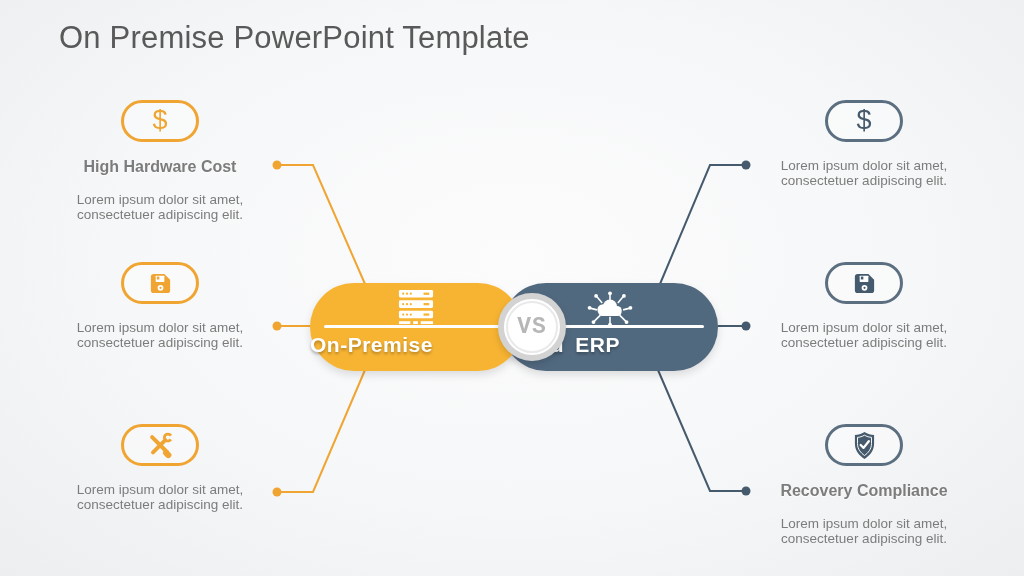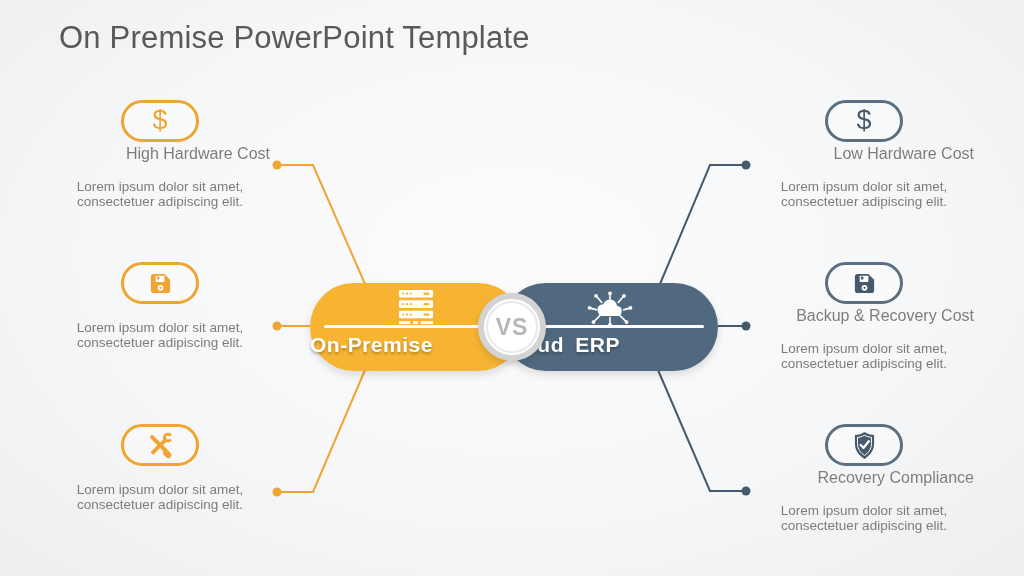--- a/index.html
+++ b/index.html
@@ -27,45 +27,45 @@
     box-sizing:border-box;width:78px;height:42px;margin:0 auto;
     border:3px solid;border-radius:23px;
     display:flex;align-items:center;justify-content:center;
     background:rgba(255,255,255,.35);
   }
   .stadium.yellow{border-color:var(--accent-yellow);color:var(--accent-yellow);}
   .stadium.slate{border-color:var(--slate-border);color:var(--slate-dark);}
   .dollar{font-size:27px;font-weight:500;line-height:1;transform:translateY(-1px);}
 
   .feature-title{
-    margin:2px 0 0 0;font-size:16px;font-weight:400;line-height:19px;
-    color:var(--text-gray);text-shadow:0 1px 1px rgba(255,255,255,.9);text-align:right;
+    margin:15px 0 0 0;font-size:16px;font-weight:700;line-height:19px;
+    color:var(--text-gray);text-shadow:0 1px 1px rgba(255,255,255,.9);
   }
   .feature-desc{
     margin:16px 0 0 0;font-size:13.5px;line-height:15px;color:var(--text-gray);
   }
 
   .pill{position:absolute;top:283px;height:88px;border-radius:44px;box-shadow:0 4px 8px rgba(0,0,0,.12);}
   .pill-yellow{left:310px;width:212px;background:var(--pill-yellow);z-index:2;}
   .pill-slate{left:502px;width:216px;background:var(--pill-slate);z-index:1;}
   .pill-line{position:absolute;top:42px;height:3px;background:#fff;border-radius:2px;}
   .pill-yellow .pill-line{left:14px;right:0;}
   .pill-slate .pill-line{left:0;right:14px;}
   .pill-icon{position:absolute;top:6px;left:50%;transform:translateX(-50%);}
   .pill-label{
     position:absolute;top:50px;left:0;width:100%;text-align:left;
     font-size:21px;font-weight:700;color:#fff;letter-spacing:.5px;word-spacing:5px;
     text-shadow:0 2px 3px rgba(0,0,0,.3);
   }
 
   .vs-circle{
-    position:absolute;box-sizing:border-box;left:478px;top:293px;width:68px;height:68px;
+    position:absolute;box-sizing:border-box;left:498px;top:293px;width:68px;height:68px;
     border-radius:50%;background:#fff;border:6px solid var(--vs-ring);z-index:3;
     box-shadow:0 3px 7px rgba(0,0,0,.15);
-    display:flex;align-items:center;justify-content:center;
+    display:flex;align-items:center;justify-content:center;font-family:Liberation Mono, monospace;
   }
   .vs-circle::before{
     content:"";position:absolute;inset:2px;border-radius:50%;
     border:2px solid #E9E9E9;
   }
   .vs-text{position:relative;font-size:23px;font-weight:800;letter-spacing:1px;color:var(--vs-text);}
 </style>
 </head>
 <body>
 
@@ -128,38 +128,36 @@
     <div class="feature-desc">
       <span>Lorem ipsum dolor sit amet,</span><br>
       <span>consectetuer adipiscing elit.</span>
     </div>
   </div>
 
   <div class="feature f-r1">
     <div class="stadium slate">
       <span class="dollar">$</span>
     </div>
-    <div class="feature-title">Low Hardware Cost</div>
     <div class="feature-desc">
       <span>Lorem ipsum dolor sit amet,</span><br>
       <span>consectetuer adipiscing elit.</span>
     </div>
   </div>
 
   <div class="feature f-r2">
     <div class="stadium slate">
       <svg width="25" height="25" viewBox="0 0 26 26">
         <path class="fill-s" d="M3 6a3 3 0 0 1 3-3h11l6 6v11a3 3 0 0 1-3 3H6a3 3 0 0 1-3-3z"></path>
         <rect x="8" y="5" width="9" height="6.5" rx="0.5" fill="#fff"></rect>
         <rect x="9.2" y="5.8" width="2.6" height="3" class="fill-s"></rect>
         <circle cx="13" cy="17.5" r="3" fill="#fff"></circle>
         <circle cx="13" cy="17.5" r="1.1" class="fill-s"></circle>
       </svg>
     </div>
-    <div class="feature-title">Backup &amp; Recovery Cost</div>
     <div class="feature-desc">
       <span>Lorem ipsum dolor sit amet,</span><br>
       <span>consectetuer adipiscing elit.</span>
     </div>
   </div>
 
   <div class="feature f-r3">
     <div class="stadium slate">
       <svg width="23" height="27" viewBox="0 0 24 28">
         <path class="fill-s" d="M12 0 C15 2 19 3 22 3 V12 C22 20 17 25 12 28 C7 25 2 20 2 12 V3 C5 3 9 2 12 0 Z"></path>

